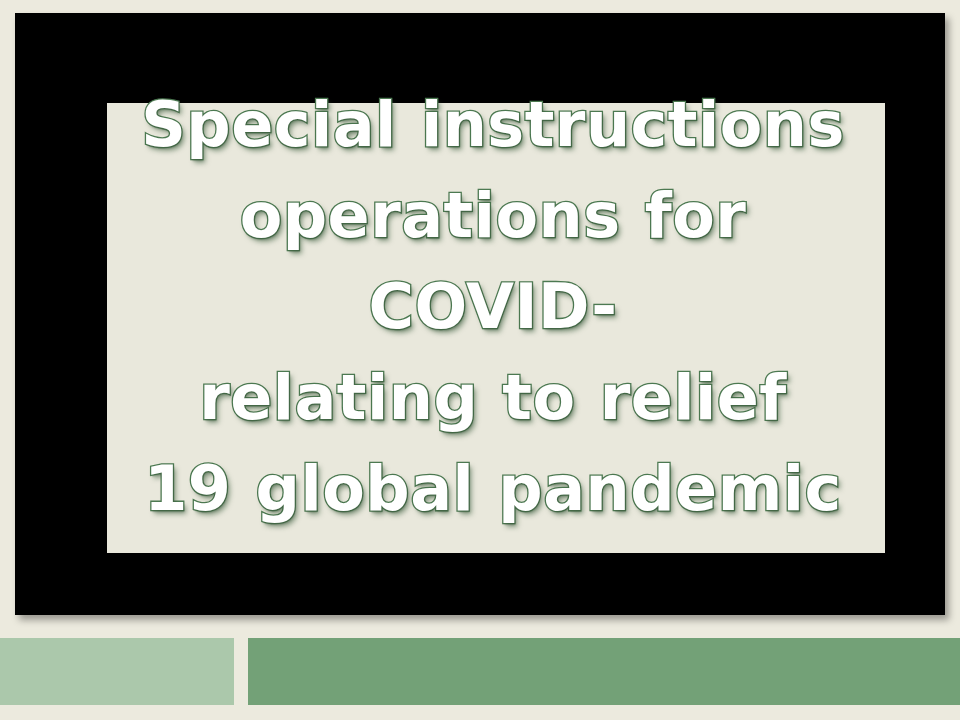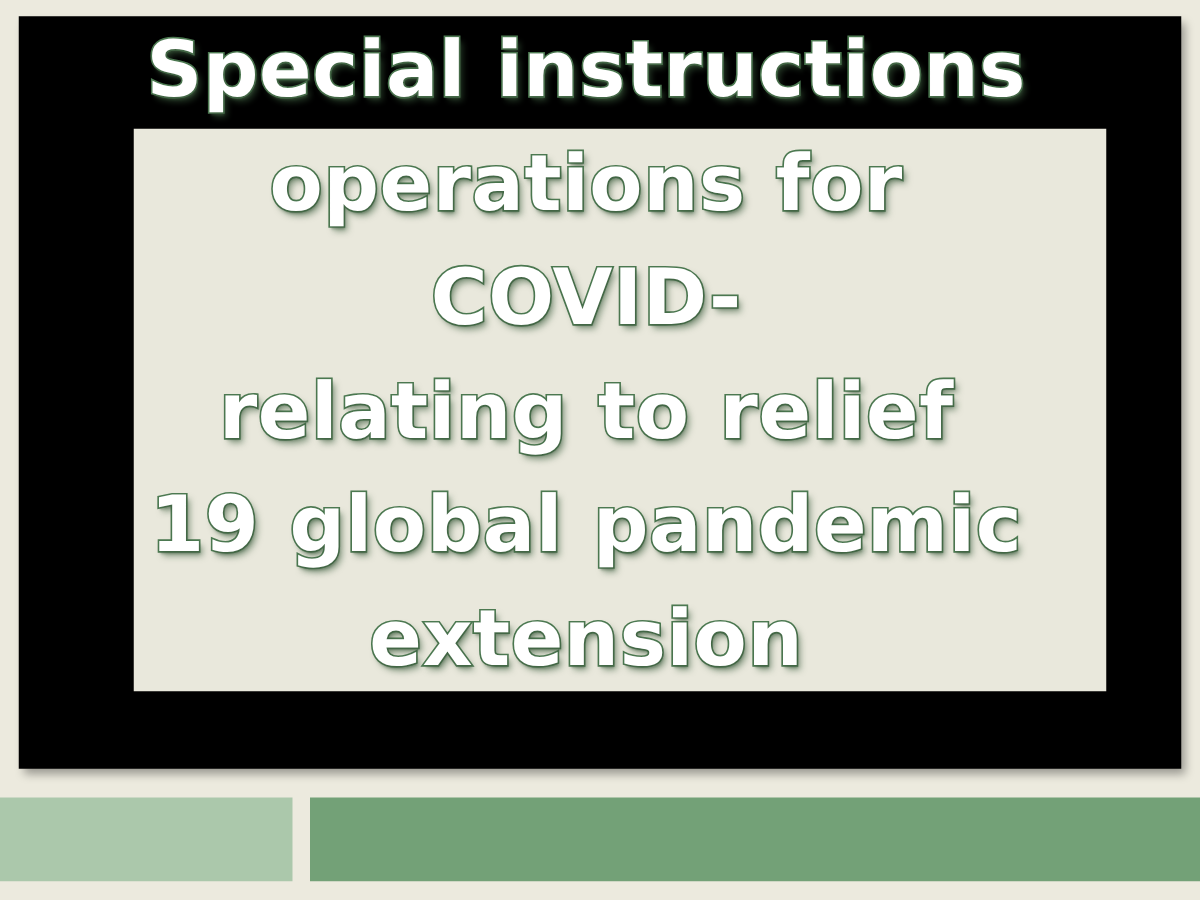--- a/index.html
+++ b/index.html
@@ -40,28 +40,28 @@
     top: 90px;
     width: 778px;
     height: 450px;
     background: #e9e8dc;
     box-shadow: 3px 3px 5px rgba(0,0,0,0.45);
   }
 
   
   .title-wrap {
     position: absolute;
-    left: 80px;
+    left: 104px;
     top: 56px;
     width: 778px;
     height: 500px;
     display: flex;
     flex-direction: column;
     align-items: center;
-    justify-content: flex-end;
+    justify-content: center;
     pointer-events: none;
   }
 
   .title {
     margin: 0;
     width: 100%;
     text-align: center;
     font-family: "DejaVu Sans", "Liberation Sans", sans-serif;
     font-weight: 700;
     font-size: 62px;
@@ -100,19 +100,18 @@
 
   <div class="frame">
     <div class="panel"></div>
   </div>
 
   <div class="title-wrap">
     <h1 class="title">Special instructions</h1>
     <h1 class="title">operations for COVID-</h1>
     <h1 class="title">relating to relief</h1>
     <h1 class="title">19 global pandemic</h1>
-    <h1 class="title">extension</h1>
   </div>
 
   <div class="bar bar-light"></div>
   <div class="bar bar-dark"></div>
 
 </div>
 
 </body></html>

